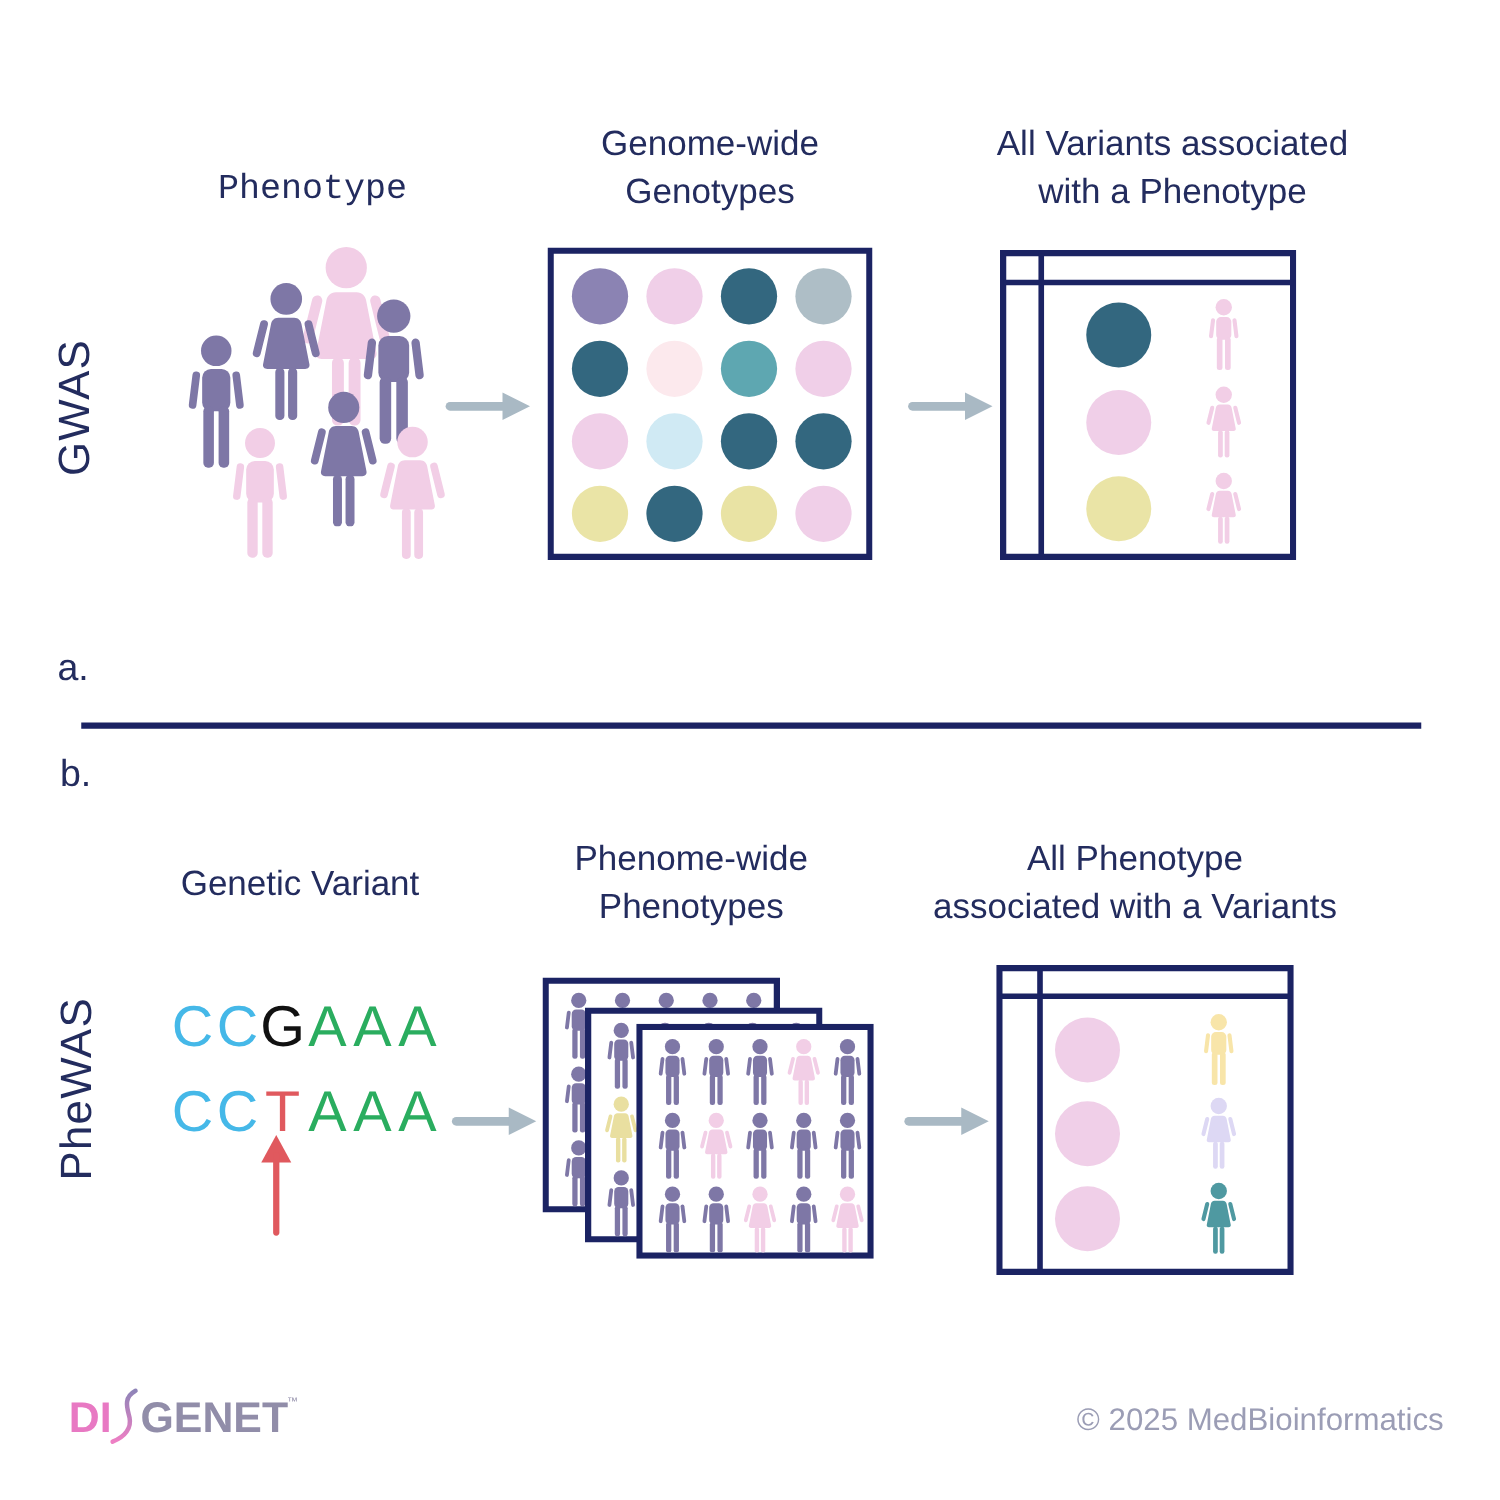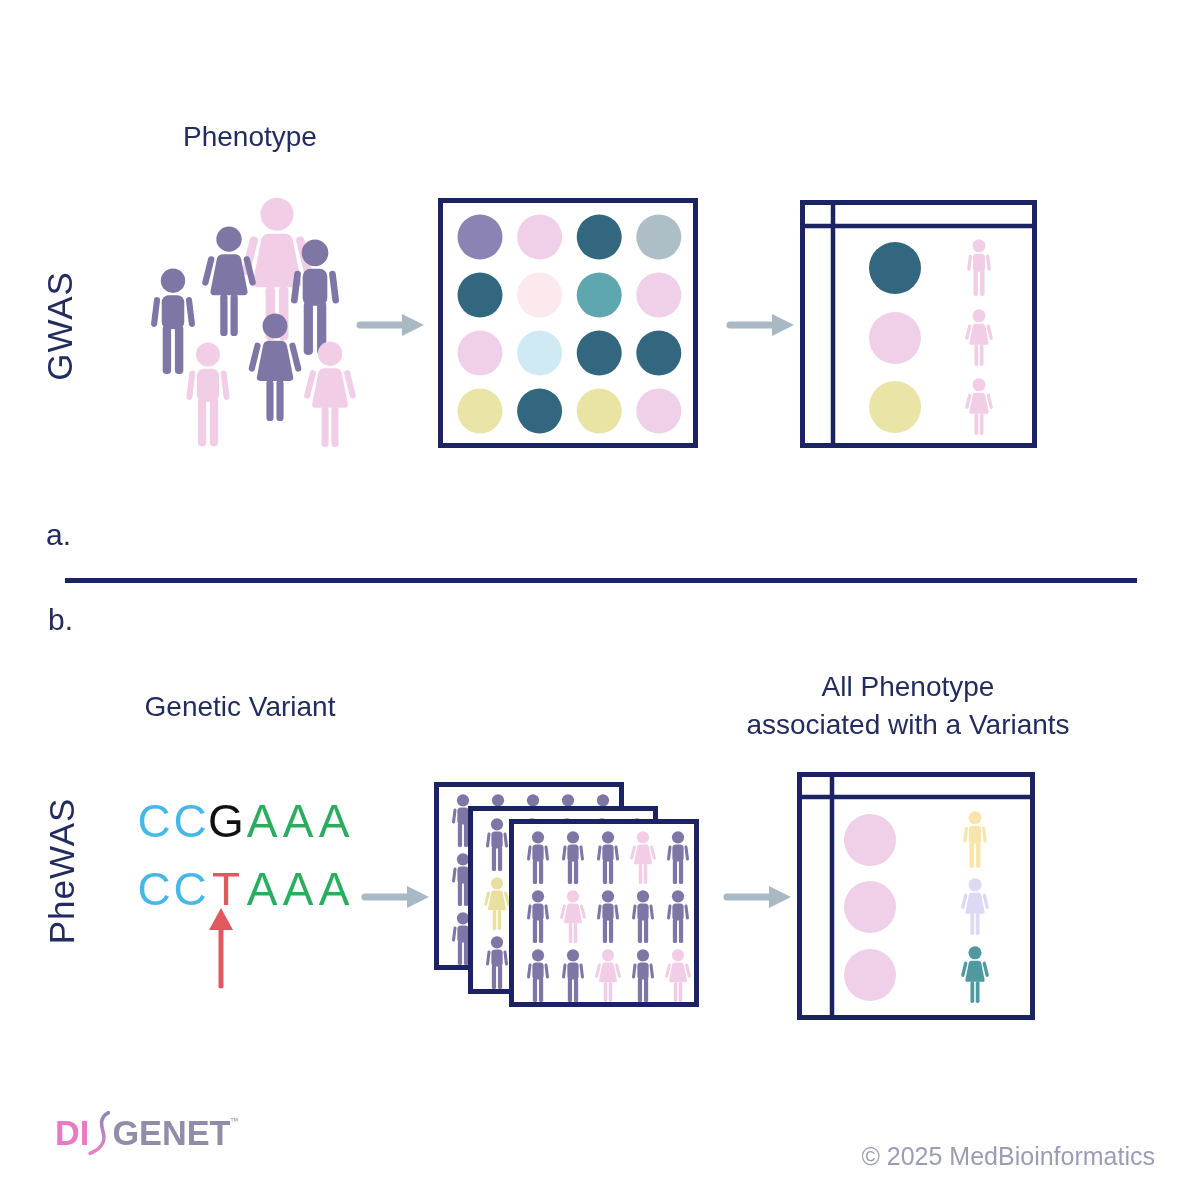--- a/index.html
+++ b/index.html
@@ -45,21 +45,29 @@
       </symbol>
       <linearGradient id="logo-grad" x1="0" y1="0" x2="0" y2="1">
         <stop id="logo-grad-top" offset="0%" stop-color="#8f84b8"></stop>
         <stop id="logo-grad-bottom" offset="100%" stop-color="#ee7fc4"></stop>
       </linearGradient>
     </defs>
   </svg>
 
   <div class="side-label" style="left:-50px;top:306px;">GWAS</div>
 
-  <div class="title" style="left:120px;top:118px;width:260px;">Phenotype</div>
+  <div class="title" style="left:120px;top:133px;width:260px;font-family:Liberation Mono, monospace;">Phenotype</div>
+  <div class="title" style="left:418px;top:96px;width:300px;">
+    <div>Genome-wide</div>
+    <div>Genotypes</div>
+  </div>
+  <div class="title" style="left:758px;top:96px;width:360px;">
+    <div>All Variants associated</div>
+    <div>with a Phenotype</div>
+  </div>
 
   <svg id="population-svg" class="abs" style="left:140px;top:192px;" width="230" height="268" viewBox="0 0 230 268">
       <use href="#sym-female" xlink:href="#sym-female" x="105.26086956521739" y="5" width="63.47826086956522" height="146" fill="#f2cee6"></use>
       <use href="#sym-female" xlink:href="#sym-female" x="64.65217391304347" y="34" width="48.69565217391305" height="112" fill="#7e77a6"></use>
       <use href="#sym-male" xlink:href="#sym-male" x="149.34782608695653" y="47" width="51.30434782608695" height="118" fill="#7e77a6"></use>
       <use href="#sym-male" xlink:href="#sym-male" x="9.521739130434781" y="76" width="46.95652173913044" height="108" fill="#7e77a6"></use>
       <use href="#sym-female" xlink:href="#sym-female" x="111.08695652173913" y="121" width="47.82608695652174" height="110" fill="#7e77a6"></use>
       <use href="#sym-male" xlink:href="#sym-male" x="44.95652173913044" y="150" width="46.08695652173913" height="106" fill="#f2cee6"></use>
       <use href="#sym-female" xlink:href="#sym-female" x="166.52173913043478" y="149" width="46.95652173913044" height="108" fill="#f2cee6"></use>
     </svg>
@@ -106,20 +114,24 @@
       <use href="#sym-female" xlink:href="#sym-female" x="166.3913043478261" y="178" width="25.217391304347824" height="58" fill="#f2cee6"></use>
     </svg>
 
   <div class="section-letter" style="left:46px;top:518px;">a.</div>
   <div class="divider-line" style="left:65px;top:578px;width:1072px;height:5px;"></div>
   <div class="section-letter" style="left:48px;top:603px;">b.</div>
 
   <div class="side-label" style="left:-48px;top:851px;">PheWAS</div>
 
   <div class="title" style="left:90px;top:688px;width:300px;">Genetic Variant</div>
+  <div class="title" style="left:403px;top:668px;width:300px;">
+    <div>Phenome-wide</div>
+    <div>Phenotypes</div>
+  </div>
   <div class="title" style="left:728px;top:668px;width:360px;">
     <div>All Phenotype</div>
     <div>associated with a Variants</div>
   </div>
 
   <div id="seq-0" class="seq-row" style="left:136px;top:796px;">
       <span class="seq-letter" style="color: rgb(69, 184, 232);">C</span>
       <span class="seq-letter" style="color: rgb(69, 184, 232);">C</span>
       <span class="seq-letter" style="color: rgb(17, 17, 17);">G</span>
       <span class="seq-letter" style="color: rgb(42, 173, 95);">A</span>
@@ -217,15 +229,15 @@
       <use href="#sym-female" xlink:href="#sym-female" x="165.3913043478261" y="174" width="25.217391304347824" height="58" fill="#4f99a1"></use>
     </svg>
 
   <svg class="abs" style="left:55px;top:1108px;" width="185" height="50" viewBox="0 0 232 55">
     <text x="0" y="43" font-size="43" font-weight="bold" font-family="Liberation Sans, sans-serif" fill="#e879c3">DI</text>
     <path d="M67,2 C54,9 59,20 61,29 C63,39 57,48 44,53" fill="none" stroke="url(#logo-grad)" stroke-width="4.5" stroke-linecap="round"></path>
     <text x="72" y="43" font-size="43" font-weight="bold" font-family="Liberation Sans, sans-serif" fill="#918da9">GENET</text>
     <text x="219" y="16" font-size="11" font-family="Liberation Sans, sans-serif" fill="#918da9">™</text>
   </svg>
 
-  <div class="copyright" style="right:45px;top:1122px;margin-top:20px;">© 2025 MedBioinformatics</div>
+  <div class="copyright" style="right:45px;top:1122px;">© 2025 MedBioinformatics</div>
 
 </div>
 
 </body></html>

